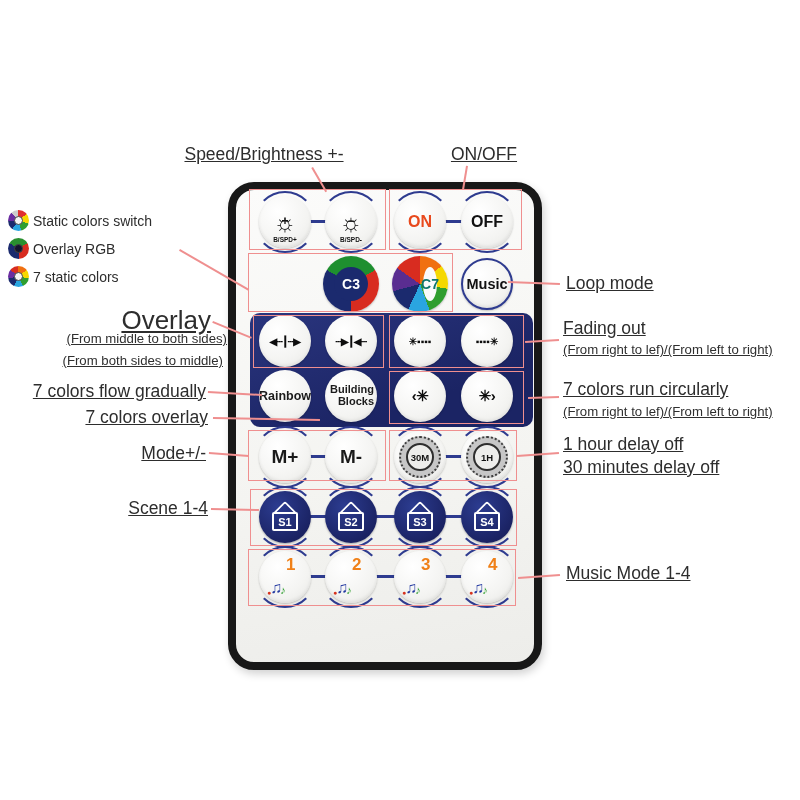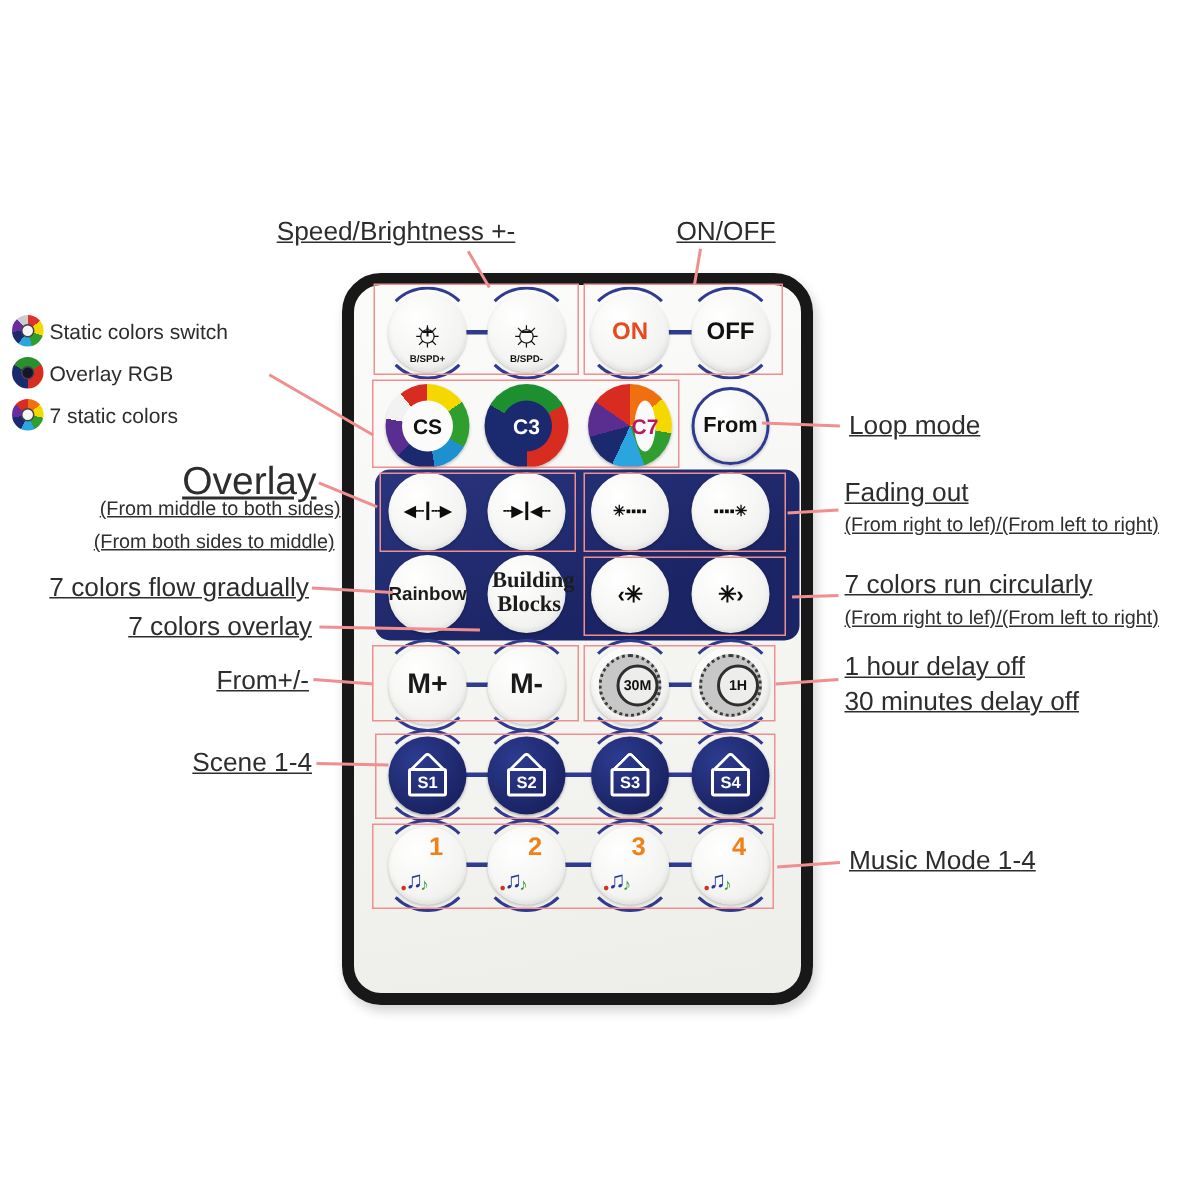--- a/index.html
+++ b/index.html
@@ -47,33 +47,33 @@
          box-shadow:0 1px 2px rgba(0,0,0,0.25);}
   .wheel .core{position:absolute;inset:11px;border-radius:50%;display:flex;align-items:center;
          justify-content:center;font-weight:bold;font-size:14px;}
   .w-cs{background:conic-gradient(#f5d800 0 55deg,#2f9e2f 55deg 120deg,#1e90d0 120deg 170deg,
         #1b2a6e 170deg 225deg,#5a2d91 225deg 280deg,#f2f2f2 280deg 320deg,#d82c20 320deg 360deg);}
   .w-cs .core{background:#fbfbfb;color:#111;}
   .w-c3{background:conic-gradient(from -60deg,#1e8f2f 0 120deg,#d82c20 120deg 240deg,#1b2a6e 240deg 360deg);}
   .w-c3 .core{background:#1b2a6e;color:#fff;}
   .w-c7{background:conic-gradient(#f07010 0 50deg,#f5d800 50deg 100deg,#2f9e2f 100deg 160deg,
         #2aa5e0 160deg 205deg,#1b2a6e 205deg 255deg,#5a2d91 255deg 305deg,#d82c20 305deg 360deg);}
-  .w-c7 .core{background:#fafafa;color:#be185d;margin-left:20px;}
+  .w-c7 .core{background:#fafafa;color:#0f766e;margin-left:20px;}
   .autob{border:2px solid #2e3b8f;font-size:14.5px;font-weight:bold;color:#111;}
 
   .glyph{font-weight:bold;color:#0d0d0d;letter-spacing:-0.5px;}
   .g-arrow{font-size:10px;}
   .g-fade{font-size:10px;letter-spacing:0;}
   .g-run{font-size:15px;font-weight:900;}
   .rainbowt{font-size:12.5px;font-weight:bold;color:#1c1c1c;}
-  .buildingt{font-size:15px;font-weight:bold;color:#1c1c1c;width:46px;text-align:right;line-height:1.05;font-family:Liberation Serif, serif;}
+  .buildingt{font-size:11px;font-weight:bold;color:#1c1c1c;width:46px;text-align:right;line-height:1.05;}
   .mtxt{font-size:19px;font-weight:bold;color:#1a1a1a;}
 
   .clock{width:42px;height:42px;border-radius:50%;background:#c7c7c7;border:2px dotted #3c3c3c;
-         display:flex;align-items:center;justify-content:flex-end;box-sizing:border-box;}
+         display:flex;align-items:center;justify-content:center;box-sizing:border-box;}
   .clock .face{width:28px;height:28px;border-radius:50%;background:#ededeb;border:2px solid #2e2e2e;
          display:flex;align-items:center;justify-content:center;font-size:9.5px;font-weight:bold;
          color:#111;box-sizing:border-box;}
 
   .house{width:26px;height:19px;border:2px solid #fff;border-radius:2px;position:relative;
          margin-top:9px;display:flex;align-items:center;justify-content:center;box-sizing:border-box;}
   .house::before{content:"";position:absolute;left:50%;top:-10px;width:16px;height:16px;
          border-left:2px solid #fff;border-top:2px solid #fff;border-radius:3px 0 0 0;
          transform:translateX(-50%) rotate(45deg);box-sizing:border-box;}
   .housetxt{font-size:11px;font-weight:bold;color:#fff;margin-top:1px;}
@@ -144,31 +144,28 @@
     <span class="sun"><span>☼</span><span class="sign">−</span></span>
     <span class="bspdlab">B/SPD-</span>
   </div>
   <div class="btn white" style="left:461px;top:196px">
     <span class="offtxt">OFF</span>
   </div>
   <div class="btn white" style="left:394px;top:196px">
     <span class="ontxt">ON</span>
   </div>
 
-  <div class="wheel w-cs" style="left:257px;top:256px">
-    <span class="core">CS</span>
-  </div>
   <div class="wheel w-c3" style="left:323px;top:256px">
     <span class="core">C3</span>
   </div>
   <div class="wheel w-c7" style="left:392px;top:256px">
     <span class="core">C7</span>
   </div>
   <div class="btn white autob" style="left:461px;top:258px">
-    <span>From</span>
+    <span>Music</span>
   </div>
 
   <div class="btn white" style="left:259px;top:315px">
     <span class="glyph g-arrow">◀┄┃┄▶</span>
   </div>
   <div class="btn white" style="left:325px;top:315px">
     <span class="glyph g-arrow">┄▶┃◀┄</span>
   </div>
   <div class="btn white" style="left:394px;top:315px">
     <span class="glyph g-fade">✳▪▪▪▪</span>
@@ -300,21 +297,21 @@
   <div class="legendrow" style="left:8px;top:266px">
     <span class="mini m-c7"></span>
     <span class="med">7 static colors</span>
   </div>
 
   <div class="lab overlayt r" style="left:0;top:305px;width:211px">Overlay</div>
   <div class="lab note r" style="left:0;top:331px;width:227px">(From middle to both sides)</div>
   <div class="lab note r" style="left:0;top:353px;width:223px">(From both sides to middle)</div>
   <div class="lab big r" style="left:0;top:381px;width:206px">7 colors flow gradually</div>
   <div class="lab big r" style="left:0;top:407px;width:208px">7 colors overlay</div>
-  <div class="lab big r" style="left:0;top:443px;width:206px">From+/-</div>
+  <div class="lab big r" style="left:0;top:443px;width:206px">Mode+/-</div>
   <div class="lab big r" style="left:0;top:498px;width:208px">Scene 1-4</div>
 
   <div class="lab big" style="left:566px;top:273px">Loop mode</div>
   <div class="lab big" style="left:563px;top:318px">Fading out</div>
   <div class="lab note" style="left:563px;top:342px">(From right to lef)/(From left to right)</div>
   <div class="lab big" style="left:563px;top:379px">7 colors run circularly</div>
   <div class="lab note" style="left:563px;top:404px">(From right to lef)/(From left to right)</div>
   <div class="lab big" style="left:563px;top:434px">1 hour delay off</div>
   <div class="lab big" style="left:563px;top:457px">30 minutes delay off</div>
   <div class="lab big" style="left:566px;top:563px">Music Mode 1-4</div>

